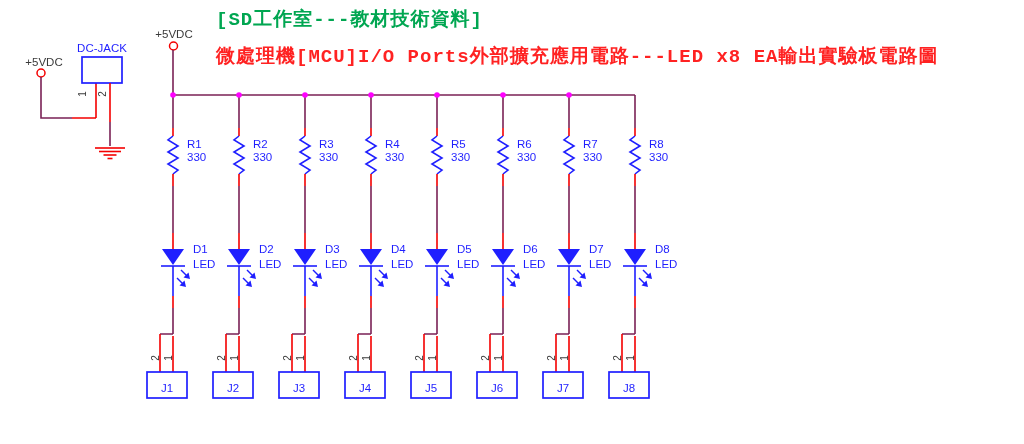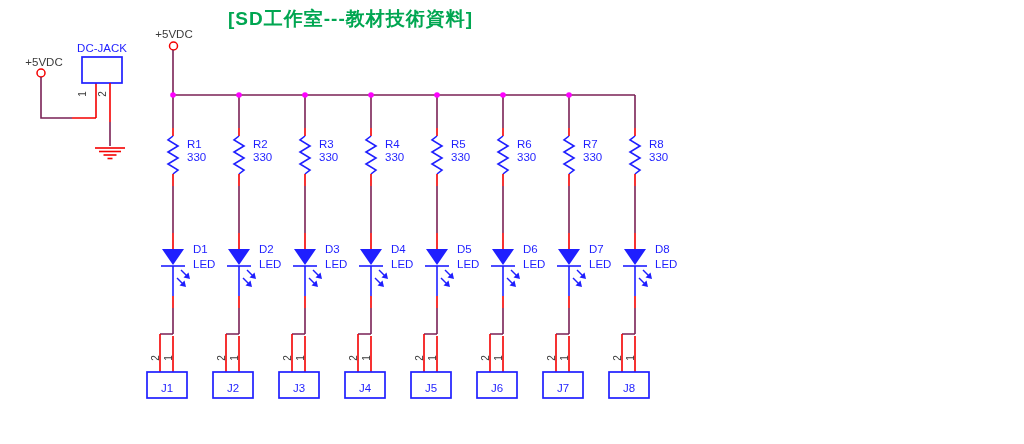--- a/index.html
+++ b/index.html
@@ -1,22 +1,22 @@
 <!DOCTYPE html>
 <html style="--wire: #7A2155; --stub: #F40000; --component: #1F1FFF; --junction: #FF00FF; --text_dark: #3A3A3A; --title_green: #00A651; --title_red: #FF2222;"><head>
 <meta charset="utf-8">
 <style>
   html,body{margin:0;padding:0;background:#fff;}
   #canvas{
     position:relative;width:1024px;height:444px;background:#ffffff;overflow:hidden;
     font-family:"Liberation Sans",sans-serif;
   }
   #title-block{
-    position:absolute;left:228px;top:6px;
-    font-family:Liberation Sans, sans-serif;
+    position:absolute;left:216px;top:6px;
+    font-family:Liberation Mono, monospace;
   }
   .title-line{margin:0;white-space:nowrap;font-size:19px;letter-spacing:1px;font-weight:bold;}
   #title-line-1{color:var(--title_green);margin-bottom:11px;}
   #title-line-2{color:var(--title_red);}
   svg{position:absolute;left:0;top:0;}
   svg text{font-family:"Liberation Sans",sans-serif;}
   .w{stroke:var(--wire);stroke-width:1.6;fill:none;}
   .s{stroke:var(--stub);stroke-width:1.6;fill:none;}
   .comp{stroke:var(--component);stroke-width:1.6;fill:none;}
   .comp-thin{stroke:var(--component);stroke-width:1.4;fill:none;}
@@ -279,14 +279,15 @@
           <rect class="box" x="609" y="372" width="40" height="26"></rect>
           <text class="lbl" x="629" y="392" text-anchor="middle">J8</text>
           <text class="pin-num" transform="translate(617.5 358) rotate(-90)" text-anchor="middle" dy="3.5">2</text>
           <text class="pin-num" transform="translate(630.5 358) rotate(-90)" text-anchor="middle" dy="3.5">1</text>
         </g>
       </g>
   </svg>
 
   <div id="title-block">
     <p class="title-line" id="title-line-1">[SD工作室---教材技術資料]</p>
+    <p class="title-line" id="title-line-2">微處理機[MCU]I/O Ports外部擴充應用電路---LED x8 EA輸出實驗板電路圖</p>
   </div>
 </div>
 
 </body></html>

